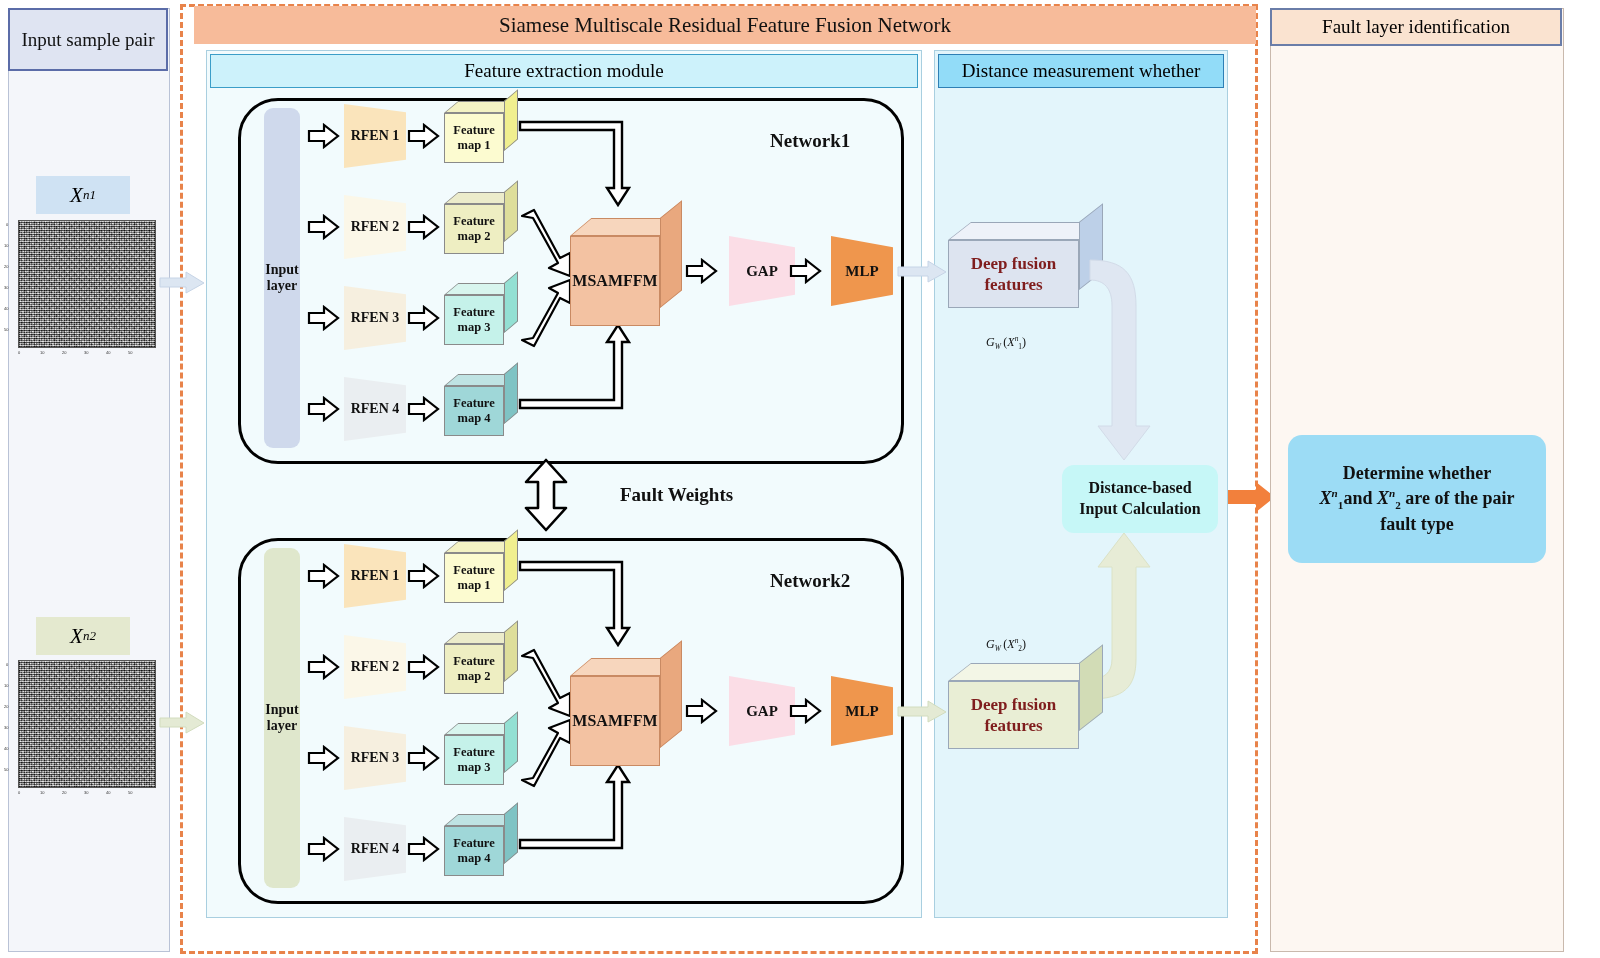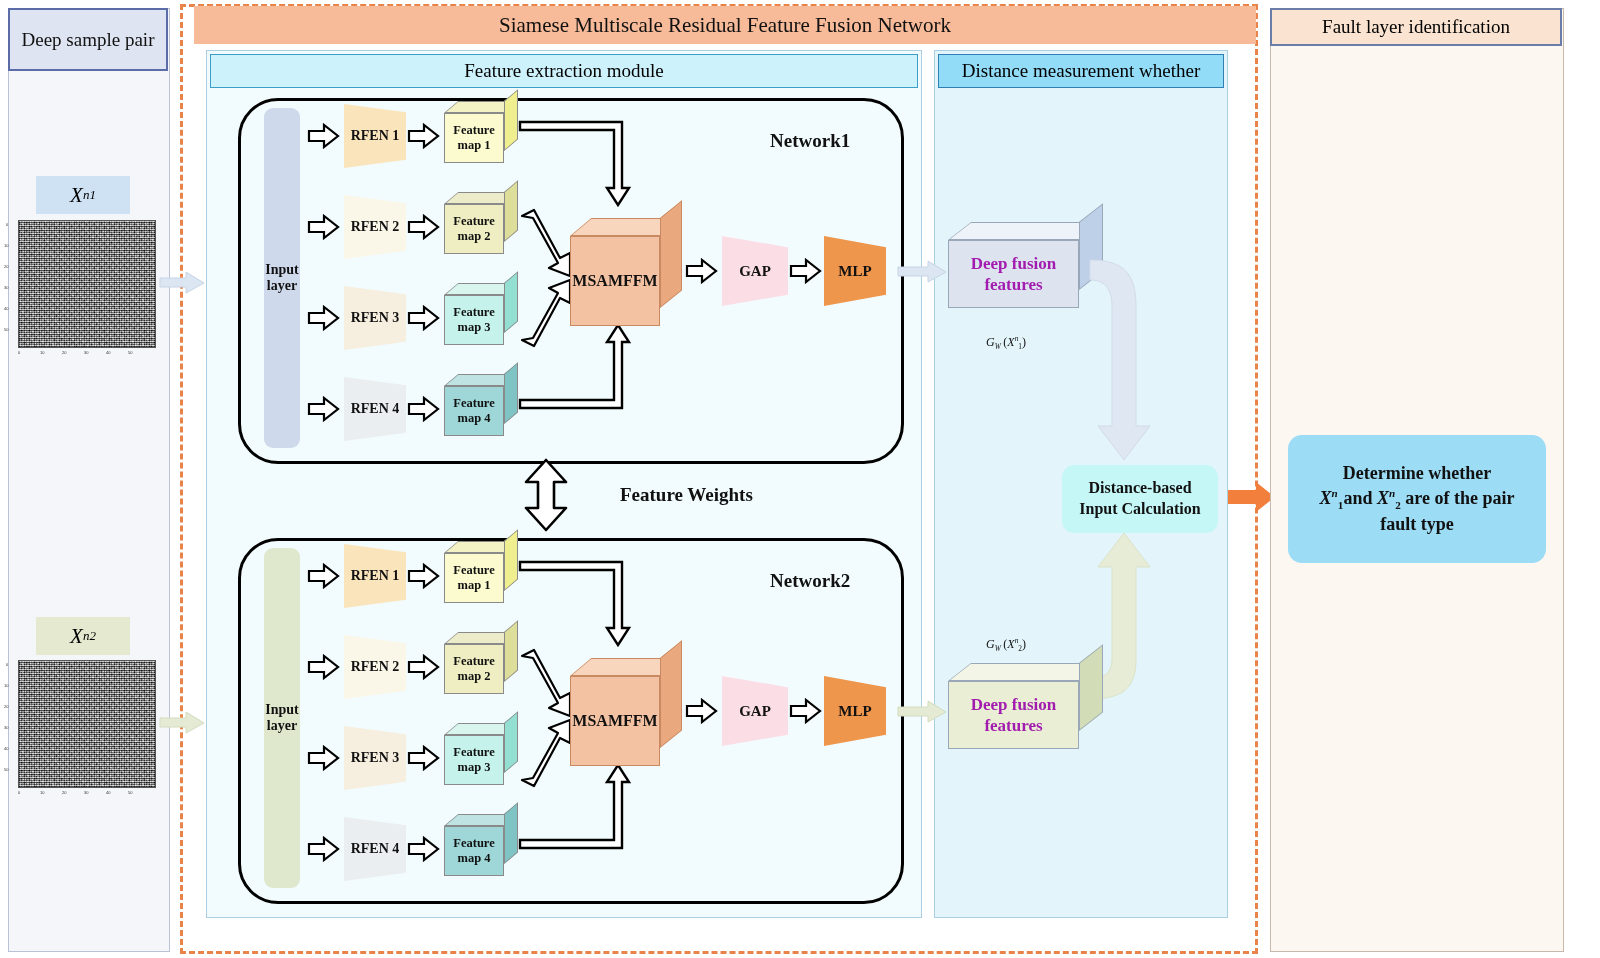--- a/index.html
+++ b/index.html
@@ -83,47 +83,47 @@
       border:1px solid #c98a63;box-sizing:border-box;
       display:flex;align-items:center;justify-content:center;
       font-weight:bold;font-size:16px;color:#111;}
   .bigcube .top{position:absolute;left:0;top:0;width:calc(100% - 22px);height:18px;
       transform:skewX(-50deg);transform-origin:bottom left;border:1px solid #c98a63;box-sizing:border-box;}
   .bigcube .side{position:absolute;right:0;top:0;width:22px;height:calc(100% - 18px);
       transform:skewY(-39deg);transform-origin:top left;border:1px solid #c98a63;box-sizing:border-box;}
 
   
   .trapR{position:absolute;font-weight:bold;font-size:15px;color:#111;
-      clip-path:polygon(0% 0%,100% 16%,100% 84%,0% 100%);}
+      clip-path:polygon(0% 0%,100% 16%,100% 84%,0% 100%);margin-left:7px;}
 
   
   .dfcube{position:absolute;}
   .dfcube .face{position:absolute;left:0;top:18px;right:24px;bottom:0;
       border:1px solid #9aa7b8;box-sizing:border-box;
       display:flex;align-items:center;justify-content:center;text-align:center;
-      font-weight:bold;font-size:17px;line-height:1.25;color:#a21caf;}
+      font-weight:bold;font-size:17px;line-height:1.25;color:#7f1d1d;}
   .dfcube .top{position:absolute;left:0;top:0;width:calc(100% - 24px);height:18px;
       transform:skewX(-52deg);transform-origin:bottom left;border:1px solid #9aa7b8;box-sizing:border-box;}
   .dfcube .side{position:absolute;right:0;top:0;width:24px;height:calc(100% - 18px);
       transform:skewY(-38deg);transform-origin:top left;border:1px solid #9aa7b8;box-sizing:border-box;}
 
   #loss-box{left:1062px;top:465px;width:156px;height:68px;background:#c6f7f7;
       border-radius:12px;font-weight:bold;font-size:16px;line-height:1.3;color:#111;}
 
   .formula{position:absolute;font-size:12px;color:#111;font-family:"Liberation Serif",serif;}
   .sub{font-size:0.62em;vertical-align:sub;}
   .sup{font-size:0.62em;vertical-align:super;font-style:italic;}
   .it{font-style:italic;}
   svg{overflow:visible;display:block;}
 </style>
 </head>
 <body>
 
 <div class="abs" id="input-panel"></div>
-<div class="abs ctr" id="input-panel-header">Deep sample pair</div>
+<div class="abs ctr" id="input-panel-header">Input sample pair</div>
 
 <div class="sample-tag ctr" style="left:36px;top:176px;background:#cfe2f3;">
   <span class="it">X</span>
     <span class="sup">n</span>
     <span class="sub">1</span>
 </div>
 <div class="noise-wrap" style="left:18px;top:220px;width:138px;height:128px;">
   <div class="noise"></div>
 </div>
 <div class="axlbl" style="left:6px;top:222px;">0</div>
@@ -276,21 +276,21 @@
     <span>MLP</span>
   </div>
 
 <svg class="abs" style="left:898px;top:261px;" width="50" height="22">
   <path d="M0,6 L30,6 L30,0 L48,11 L30,21 L30,15 L0,15 Z" fill="#dce6f2" stroke="#c6d4e6" stroke-width="1"></path>
 </svg>
 
 <svg class="abs" style="left:522px;top:458px;" width="50" height="74">
   <path d="M24,2 L44,24 L32,24 L32,50 L44,50 L24,72 L4,50 L16,50 L16,24 L4,24 Z" fill="#fff" stroke="#000" stroke-width="2.6" stroke-linejoin="round"></path>
 </svg>
-<div class="netlabel" style="left:620px;top:484px;">Feature Weights</div>
+<div class="netlabel" style="left:620px;top:484px;">Fault Weights</div>
 
 <div class="netbox" style="left:238px;top:538px;width:660px;height:360px;"></div>
 <div class="netlabel" style="left:770px;top:570px;">Network2</div>
 
 <div class="inlayer ctr" style="left:264px;top:548px;width:36px;height:340px;background:#dfe7cc;">
   <span style="white-space:pre-line">Input
 layer</span>
 </div>
 
 <svg class="abs" style="left:308px;top:563px;" width="32" height="26">

